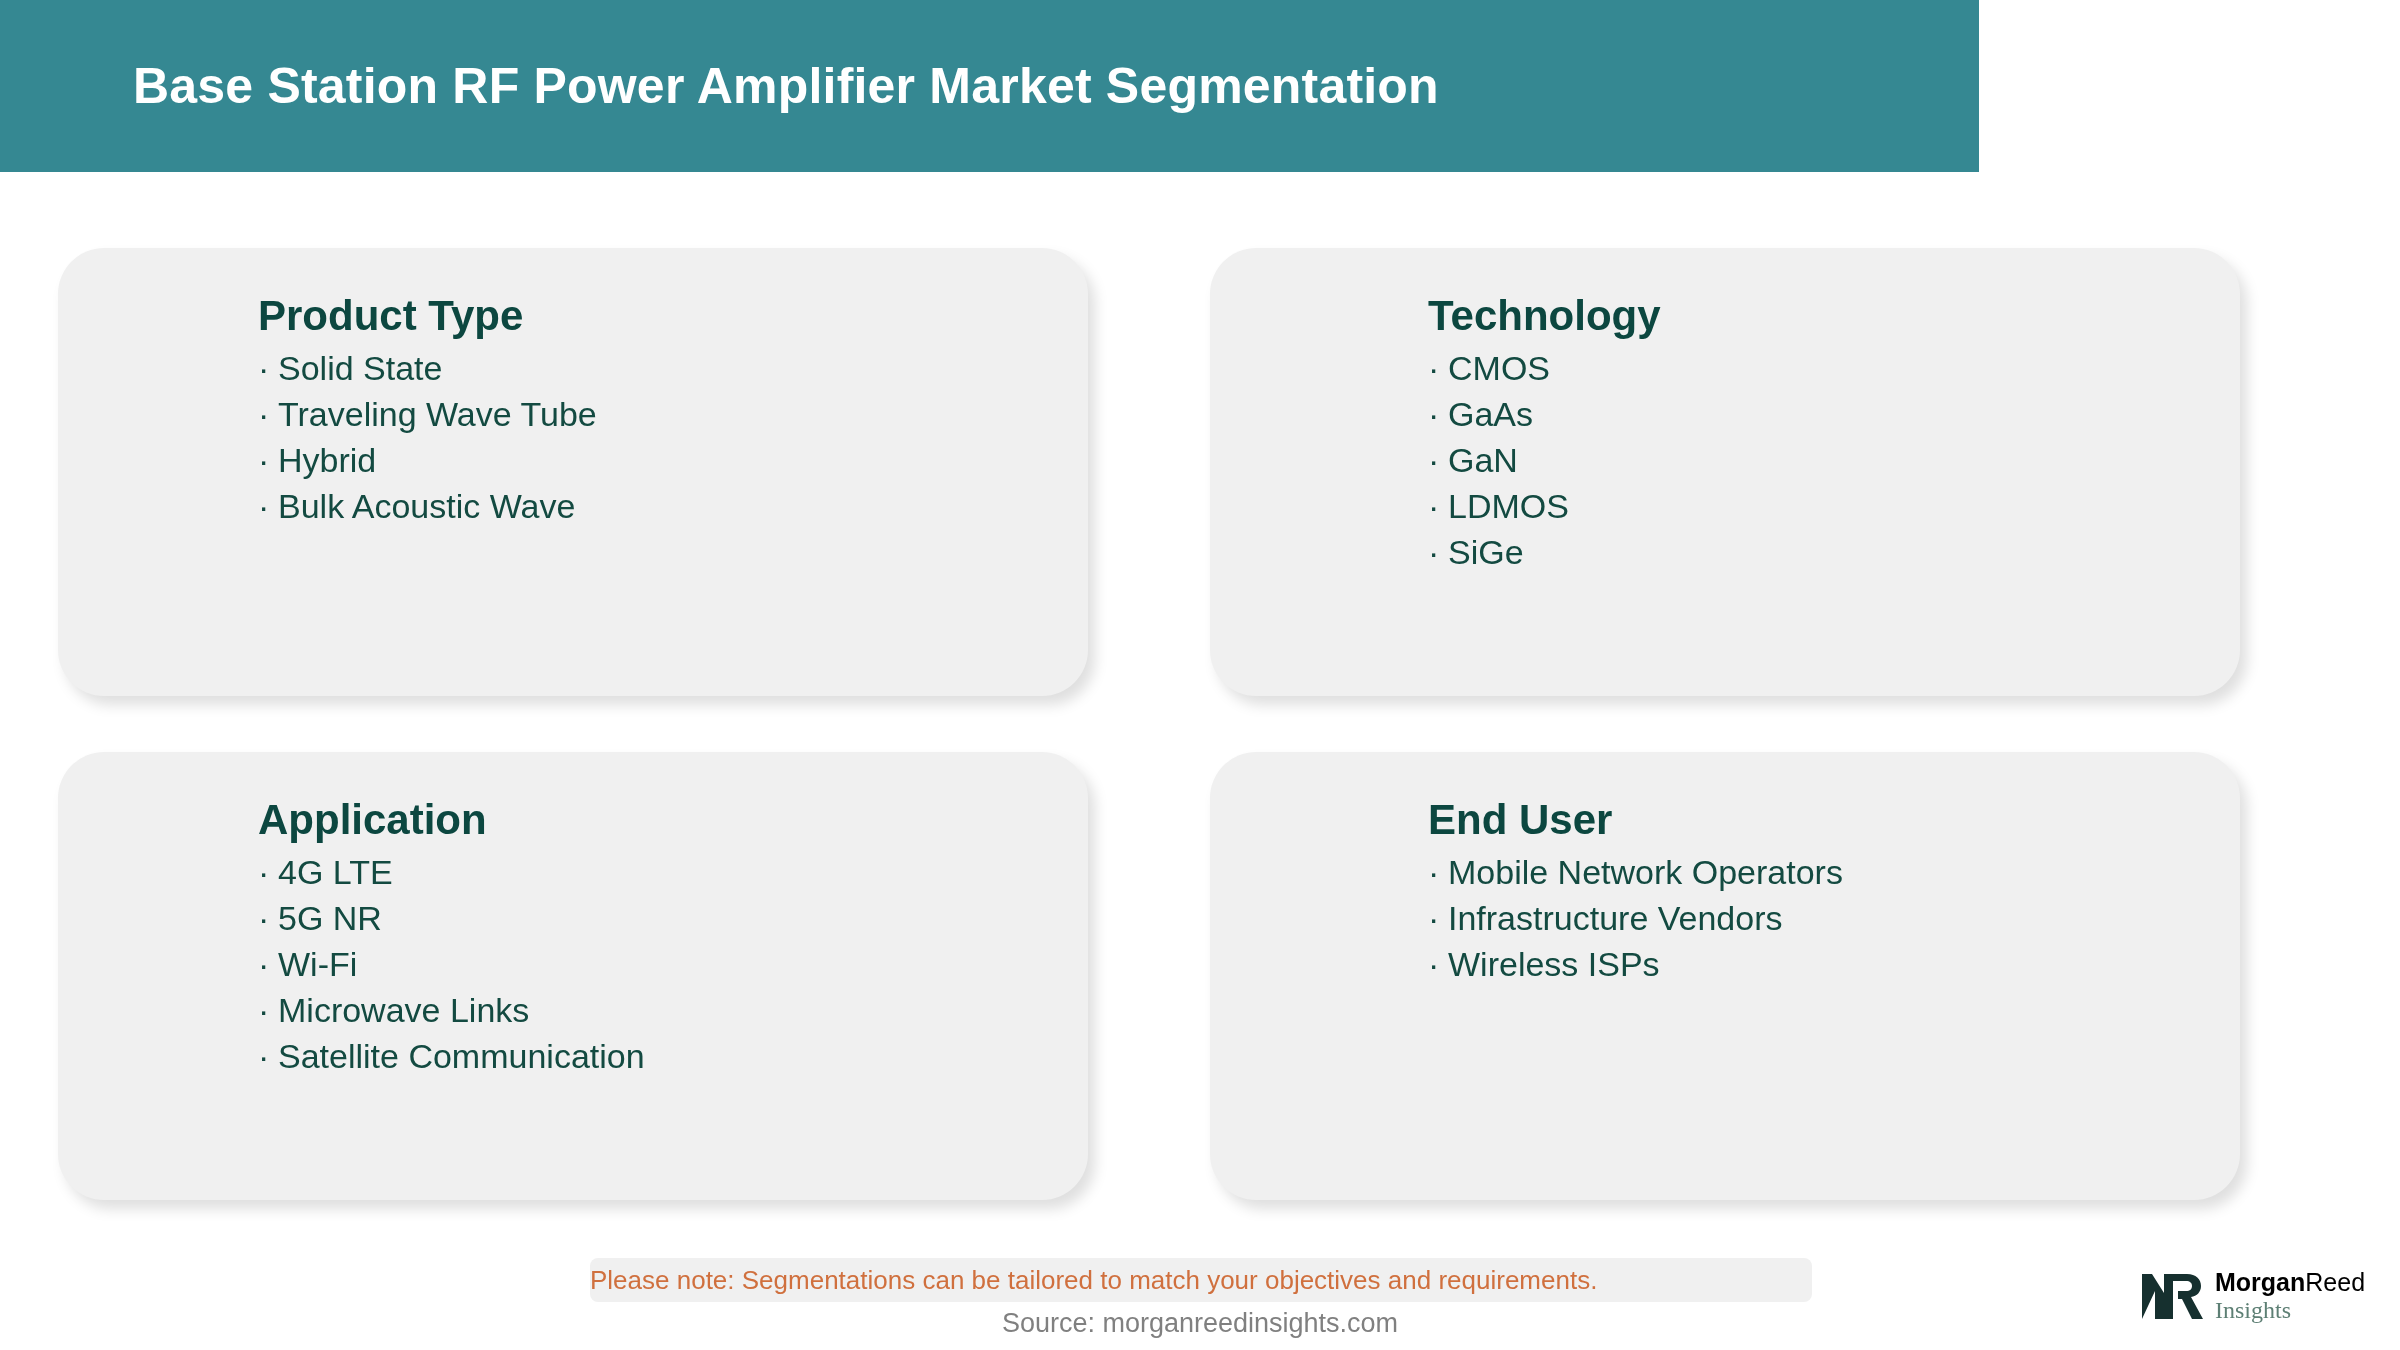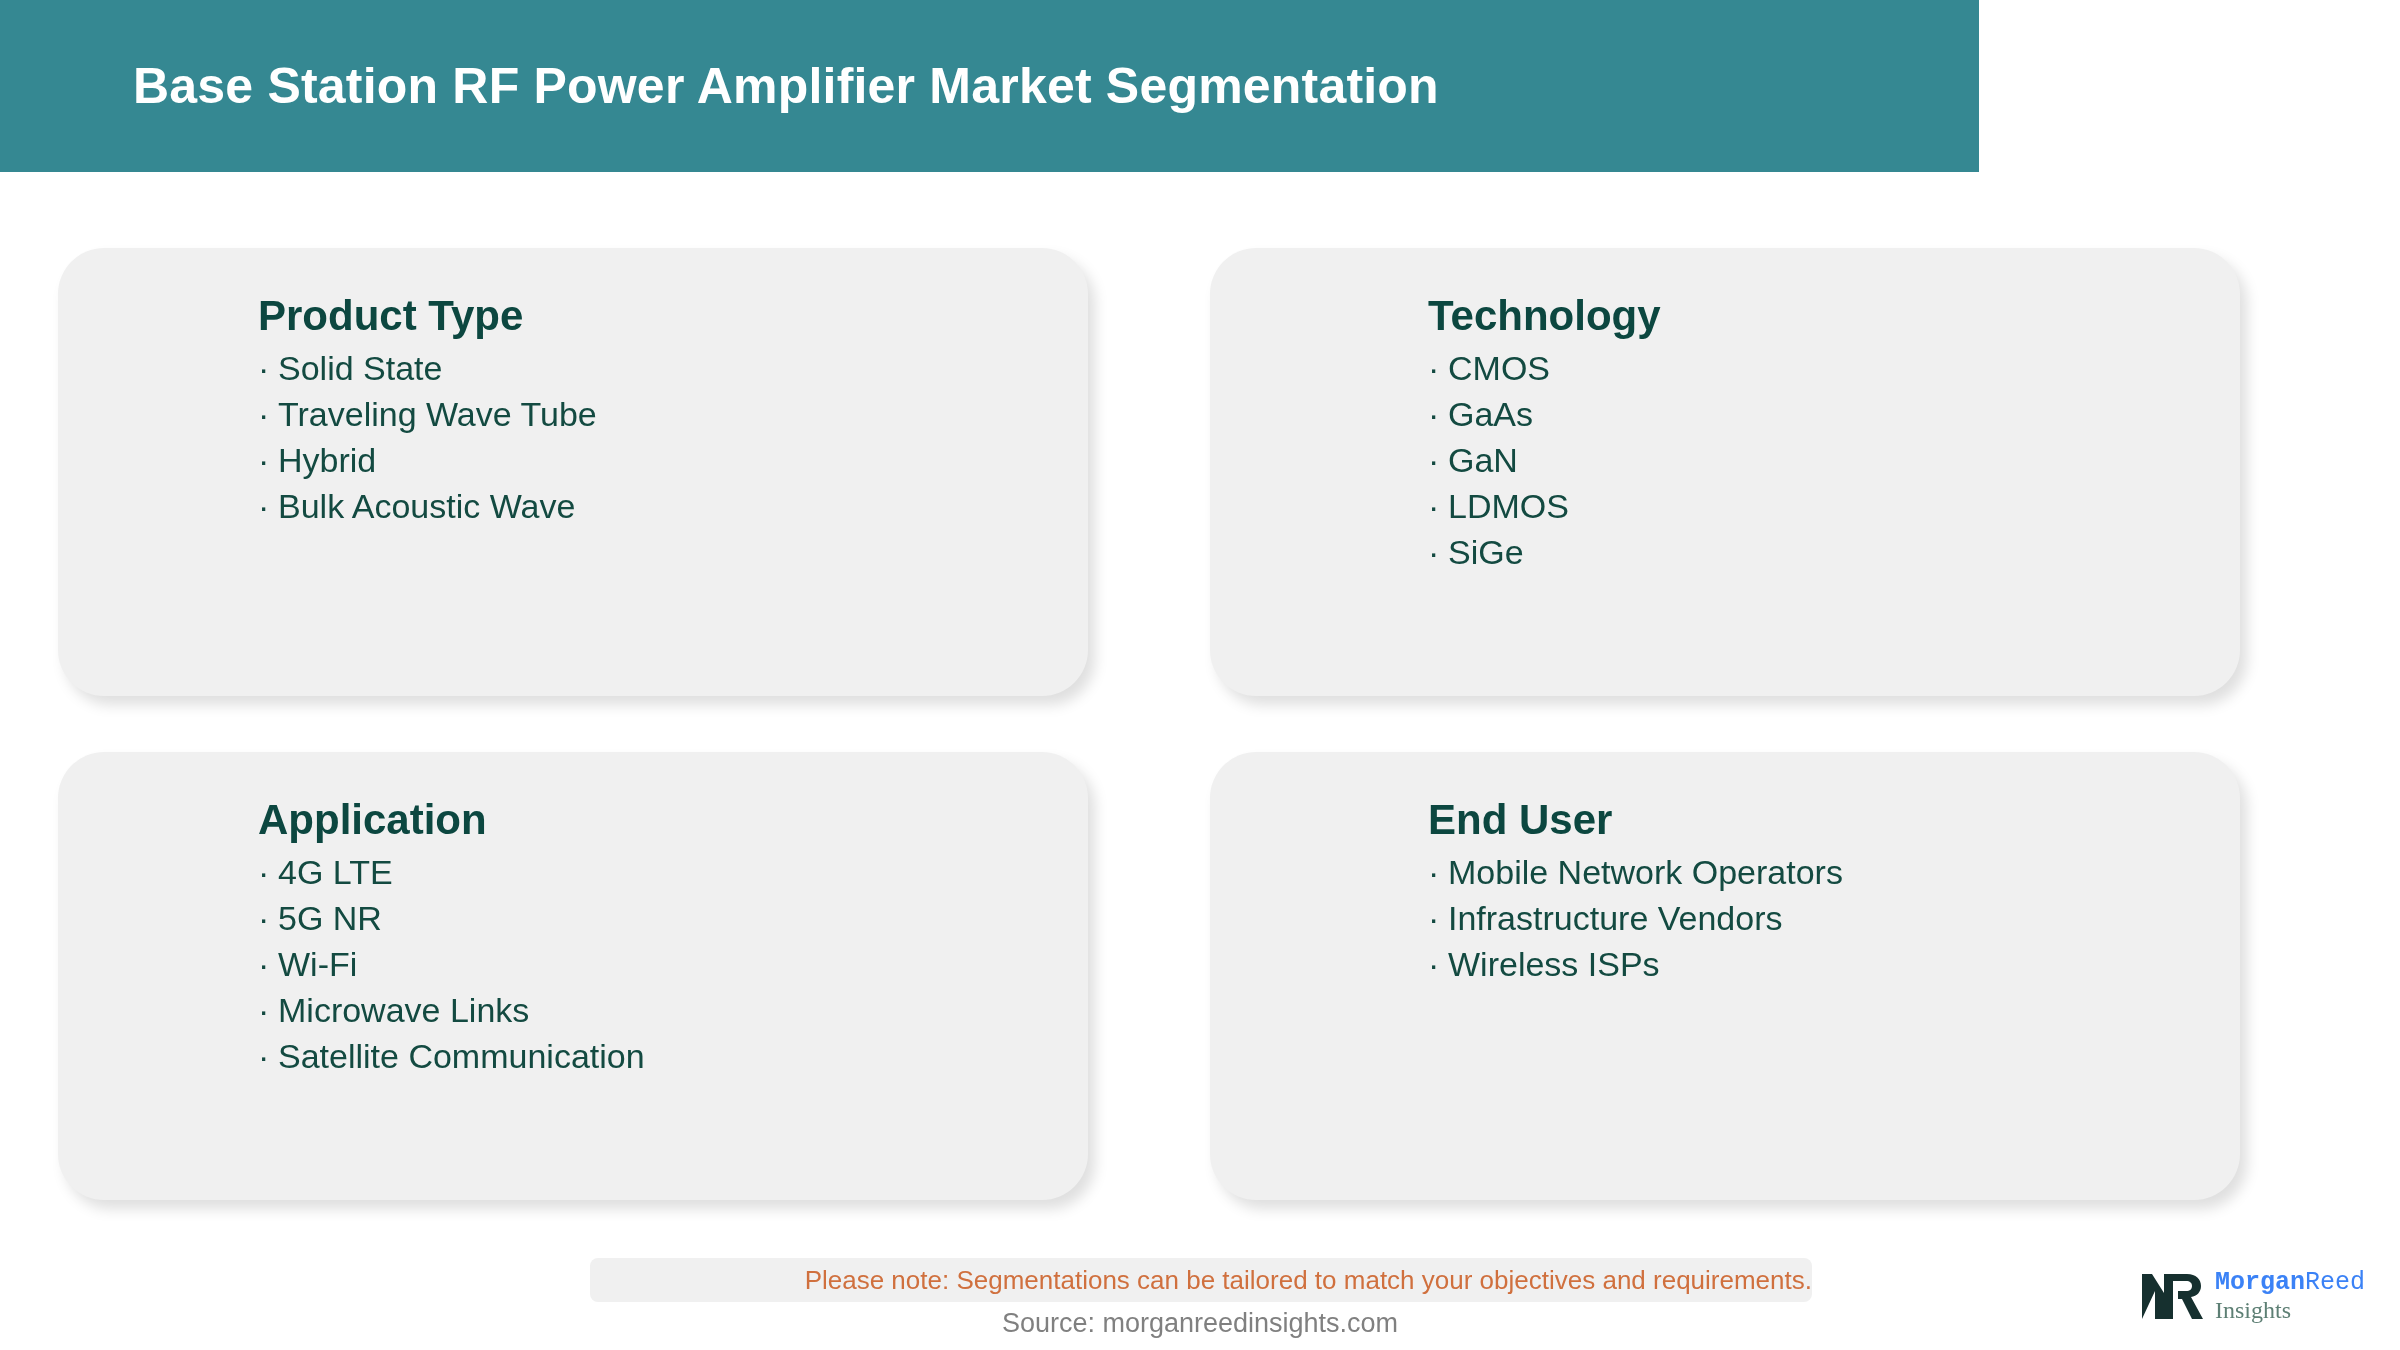--- a/index.html
+++ b/index.html
@@ -104,21 +104,21 @@
   #note-pill {
     position: absolute;
     left: 590px;
     top: 8px;
     width: 1222px;
     height: 44px;
     background: #f0f0f0;
     border-radius: 8px;
     display: flex;
     align-items: center;
-    justify-content: flex-end;
+    justify-content: flex-start;
     box-sizing: border-box;
   }
   #note-text {
     color: #d0703e;
     font-size: 26px;
     font-weight: 400;
     white-space: nowrap;
   }
   #source-text {
     position: absolute;
@@ -144,23 +144,23 @@
   #logo-mark {
     width: 66px;
     height: 50px;
     flex: 0 0 auto;
   }
   #logo-wordmark {
     margin-left: 9px;
     line-height: 1;
   }
   #logo-line-1 {
-    font-family: Liberation Mono, monospace;
+    font-family: Liberation Sans, sans-serif;
     font-size: 25px;
-    color: #3b82f6;
+    color: #000000;
     white-space: nowrap;
   }
   #logo-morgan { font-weight: bold; }
   #logo-reed  { font-weight: normal; }
   #logo-line-2 {
     font-family: "Liberation Serif", serif;
     font-size: 24px;
     color: #5d7f74;
     margin-top: 3px;
     white-space: nowrap;

